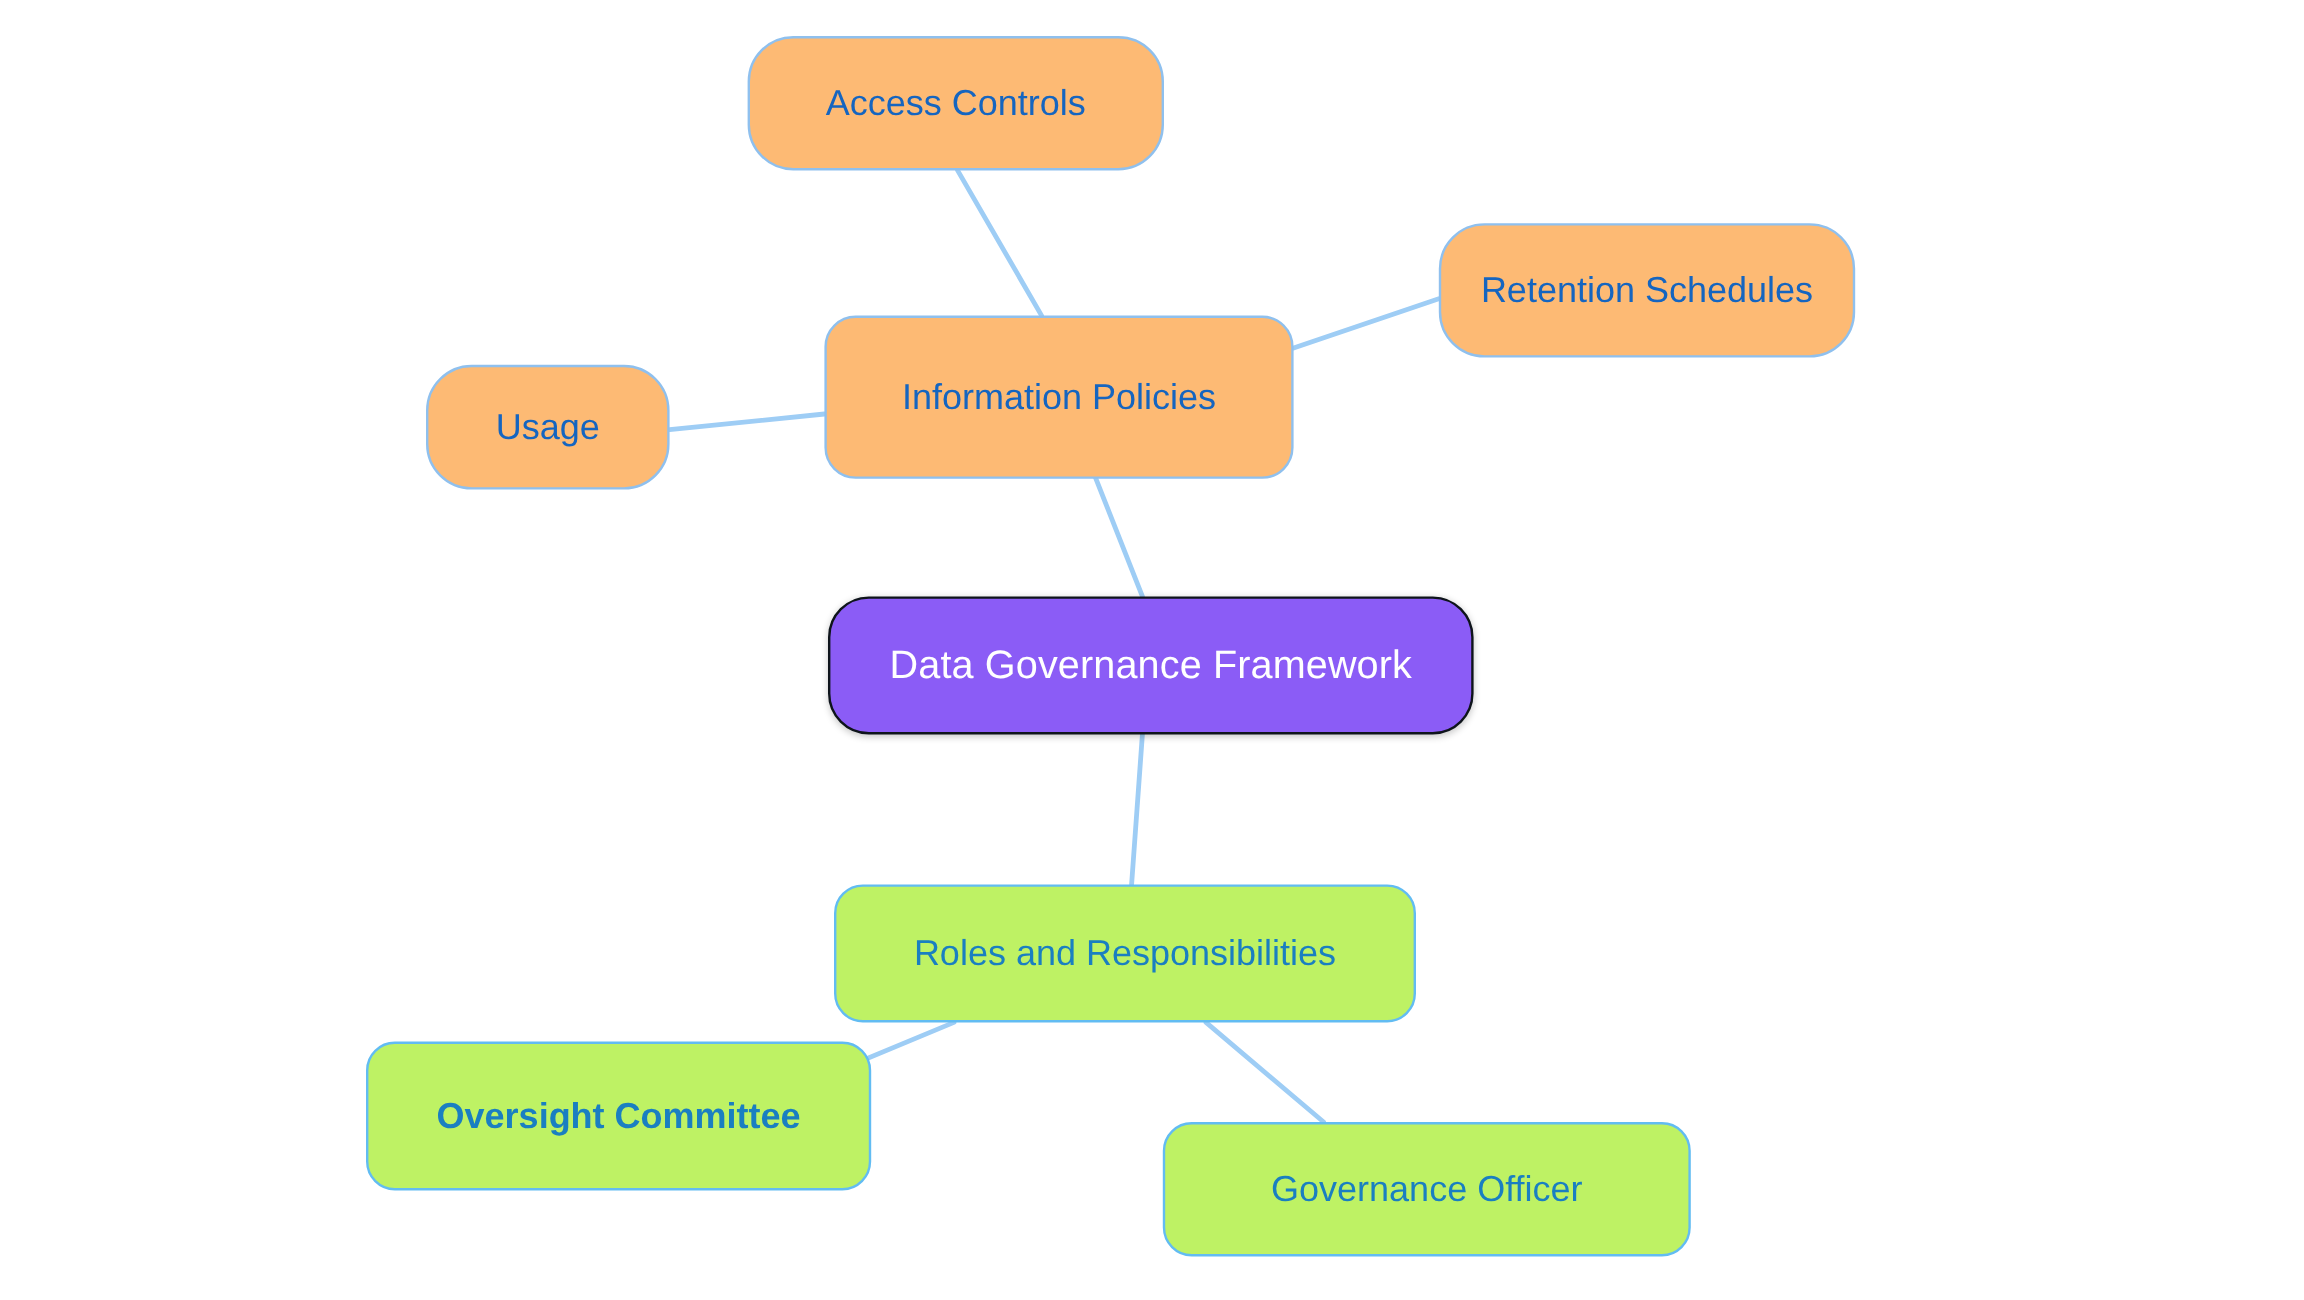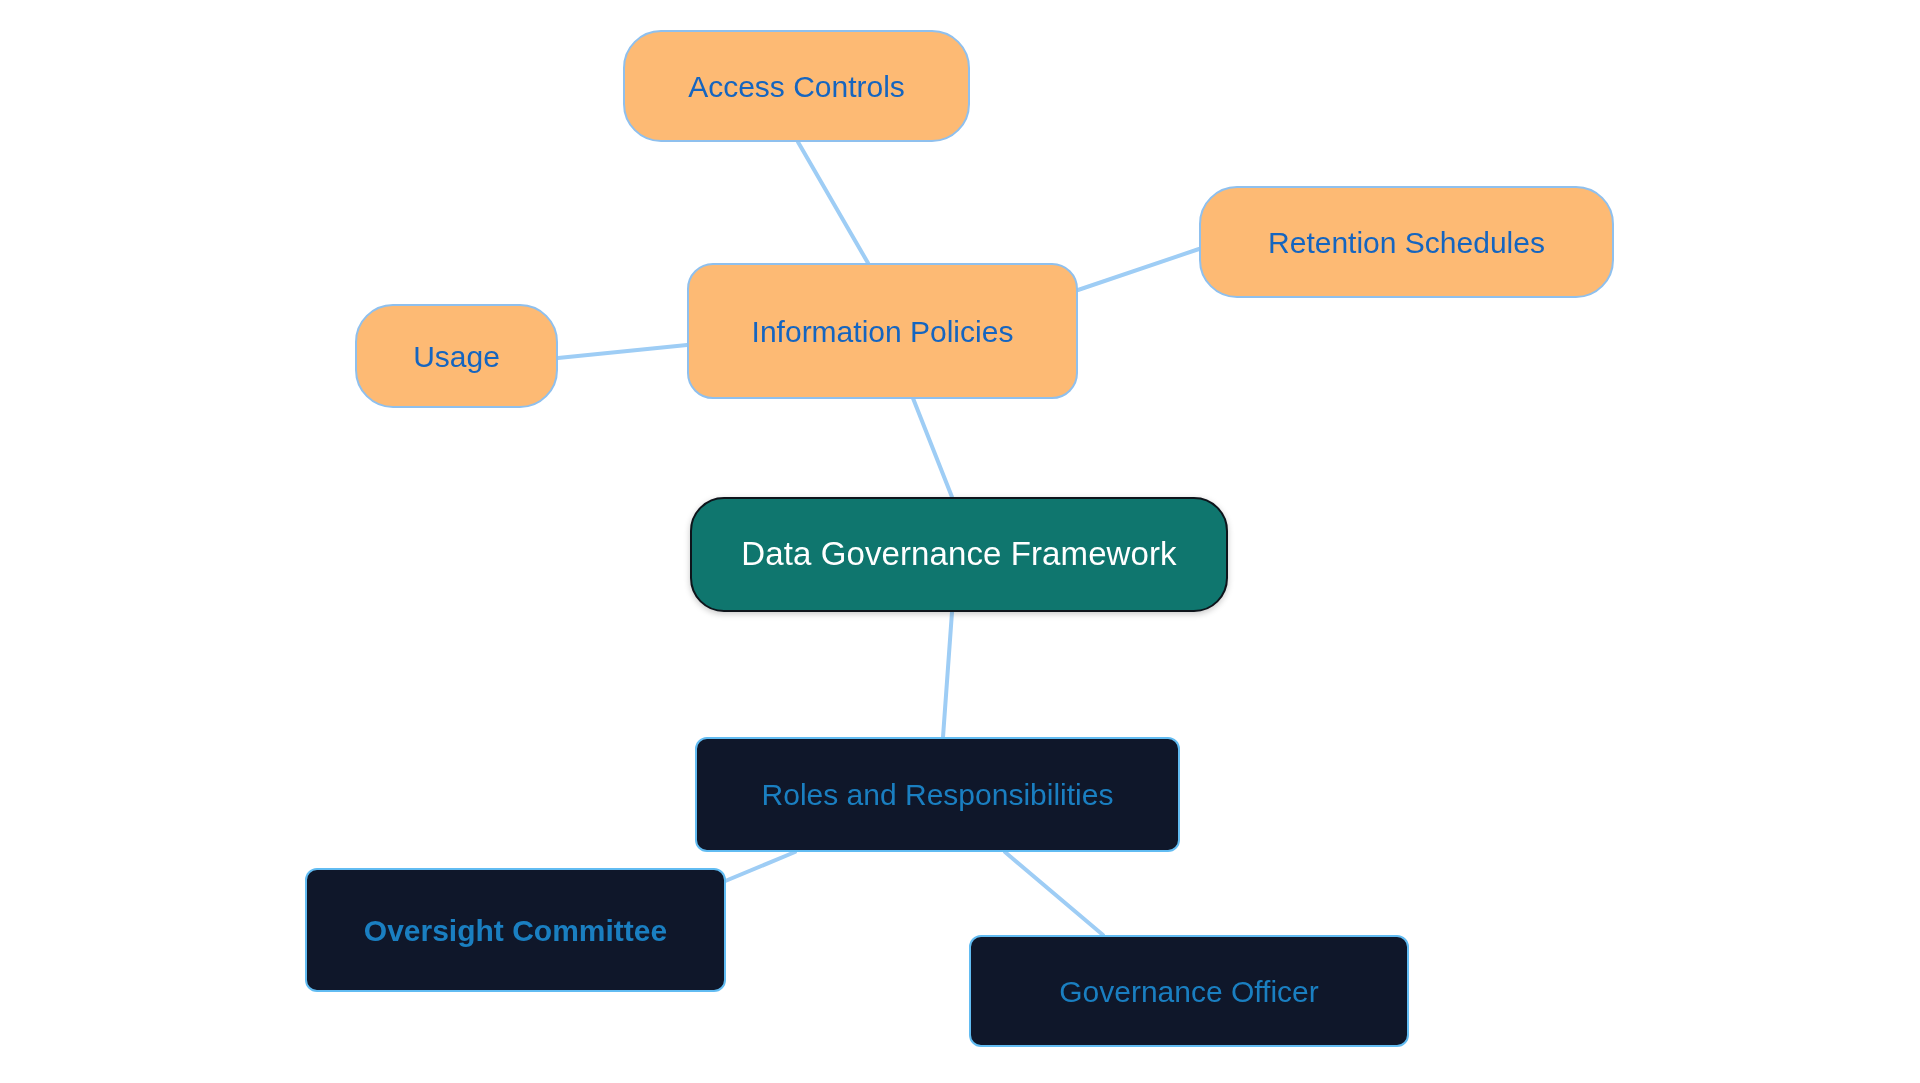--- a/index.html
+++ b/index.html
@@ -37,21 +37,21 @@
     border-style: solid;
     border-width: 2px;
     z-index: 2;
   }
   .node-label {
     display: block;
     line-height: 1.1;
   }
   
   .node.root {
-    background: #0f766e;
+    background: #8b5cf6;
     border-color: #0e141b;
     border-radius: 34px;
     box-shadow: 0 2px 6px rgba(0,0,0,0.22);
   }
   .node.root .node-label {
     color: #ffffff;
     font-size: 33px;
     letter-spacing: 0.1px;
   }
   
@@ -59,23 +59,23 @@
     background: #fdba74;
     border-color: #8fc0ee;
     border-radius: 38px;
   }
   .node.pale .node-label {
     color: #1565c0;
     font-size: 30px;
   }
   
   .node.sky {
-    background: #0f172a;
+    background: #bef264;
     border-color: #62bcf2;
-    border-radius: 12px;
+    border-radius: 24px;
   }
   .node.sky .node-label {
     color: #1a7fc1;
     font-size: 30px;
   }
 </style>
 </head>
 <body>
 
 <div id="canvas">
@@ -91,21 +91,21 @@
   <div id="node-layer">
       <div class="node root" style="left: 690px; top: 497px; width: 538px; height: 115px;">
         <span class="node-label">Data Governance Framework</span>
       </div>
       <div class="node pale" style="left: 687px; top: 263px; width: 391px; height: 136px; border-radius: 26px;">
         <span class="node-label">Information Policies</span>
       </div>
       <div class="node pale" style="left: 623px; top: 30px; width: 347px; height: 112px;">
         <span class="node-label">Access Controls</span>
       </div>
-      <div class="node pale" style="left: 1199px; top: 186px; width: 415px; height: 112px;">
+      <div class="node pale" style="left: 1199px; top: 186px; width: 347px; height: 112px;">
         <span class="node-label">Retention Schedules</span>
       </div>
       <div class="node pale" style="left: 355px; top: 304px; width: 203px; height: 104px;">
         <span class="node-label">Usage</span>
       </div>
       <div class="node sky" style="left: 695px; top: 737px; width: 485px; height: 115px;">
         <span class="node-label">Roles and Responsibilities</span>
       </div>
       <div class="node sky" style="left: 305px; top: 868px; width: 421px; height: 124px; font-weight: bold;">
         <span class="node-label">Oversight Committee</span>

